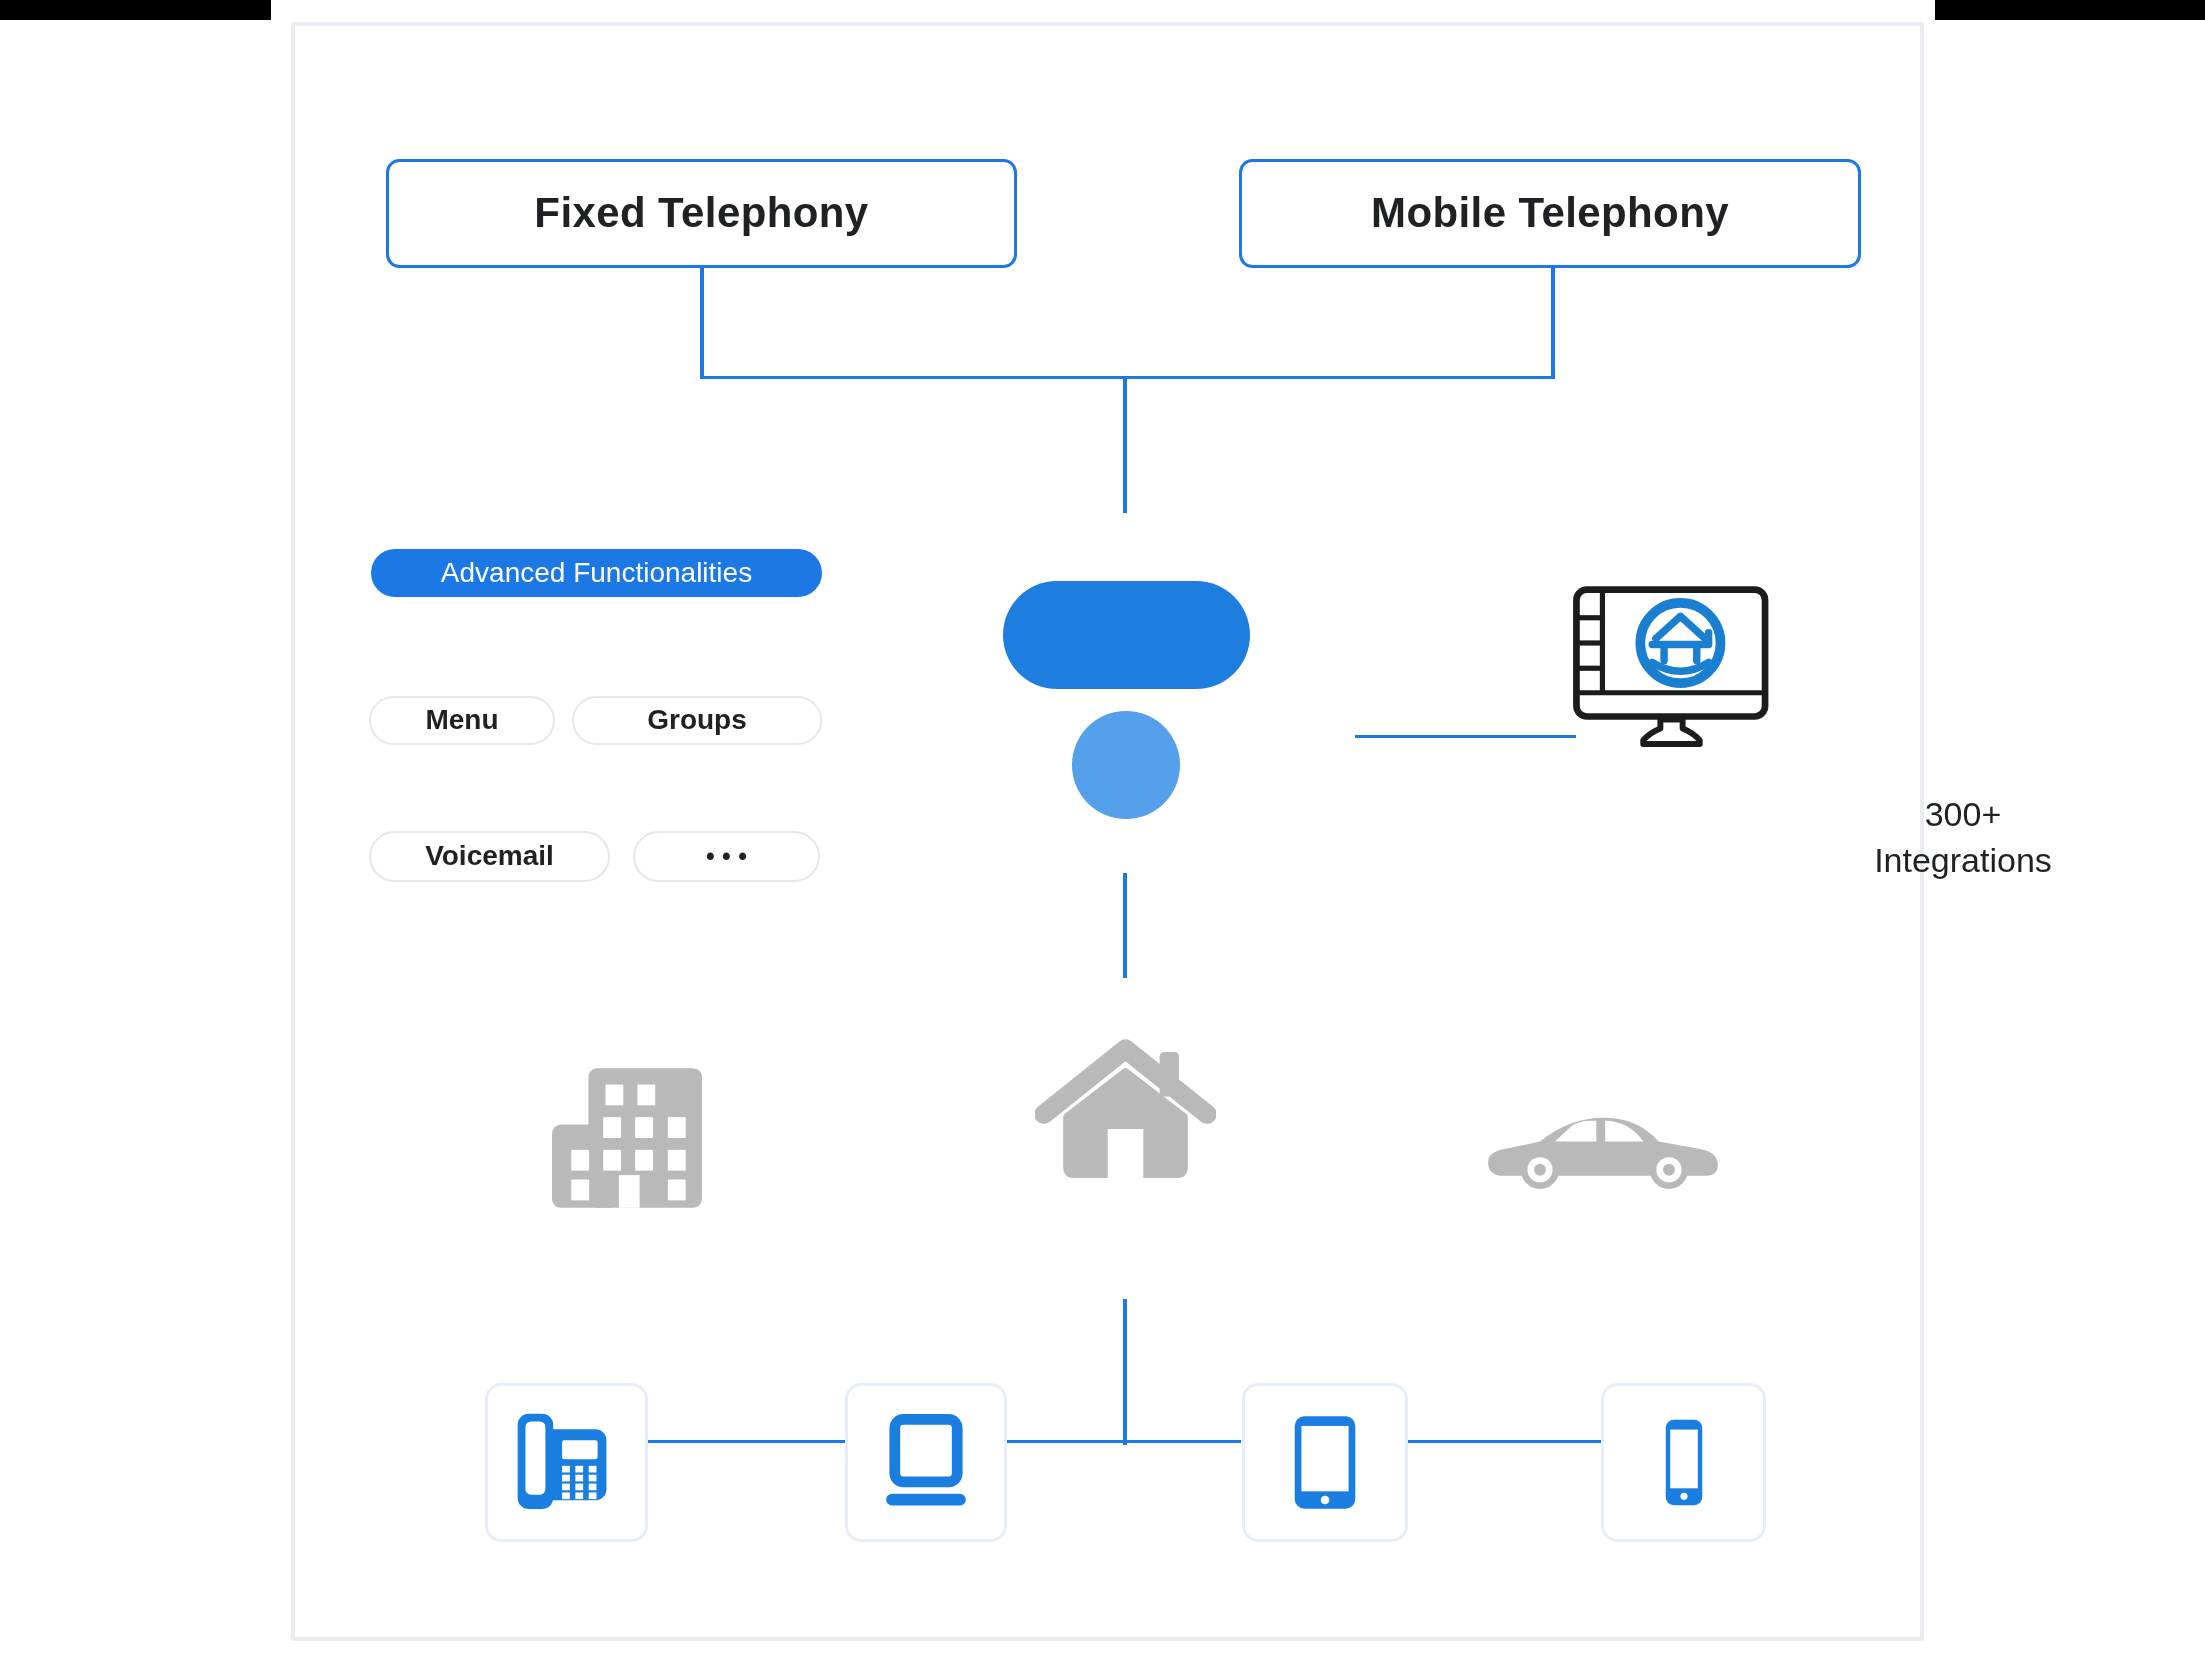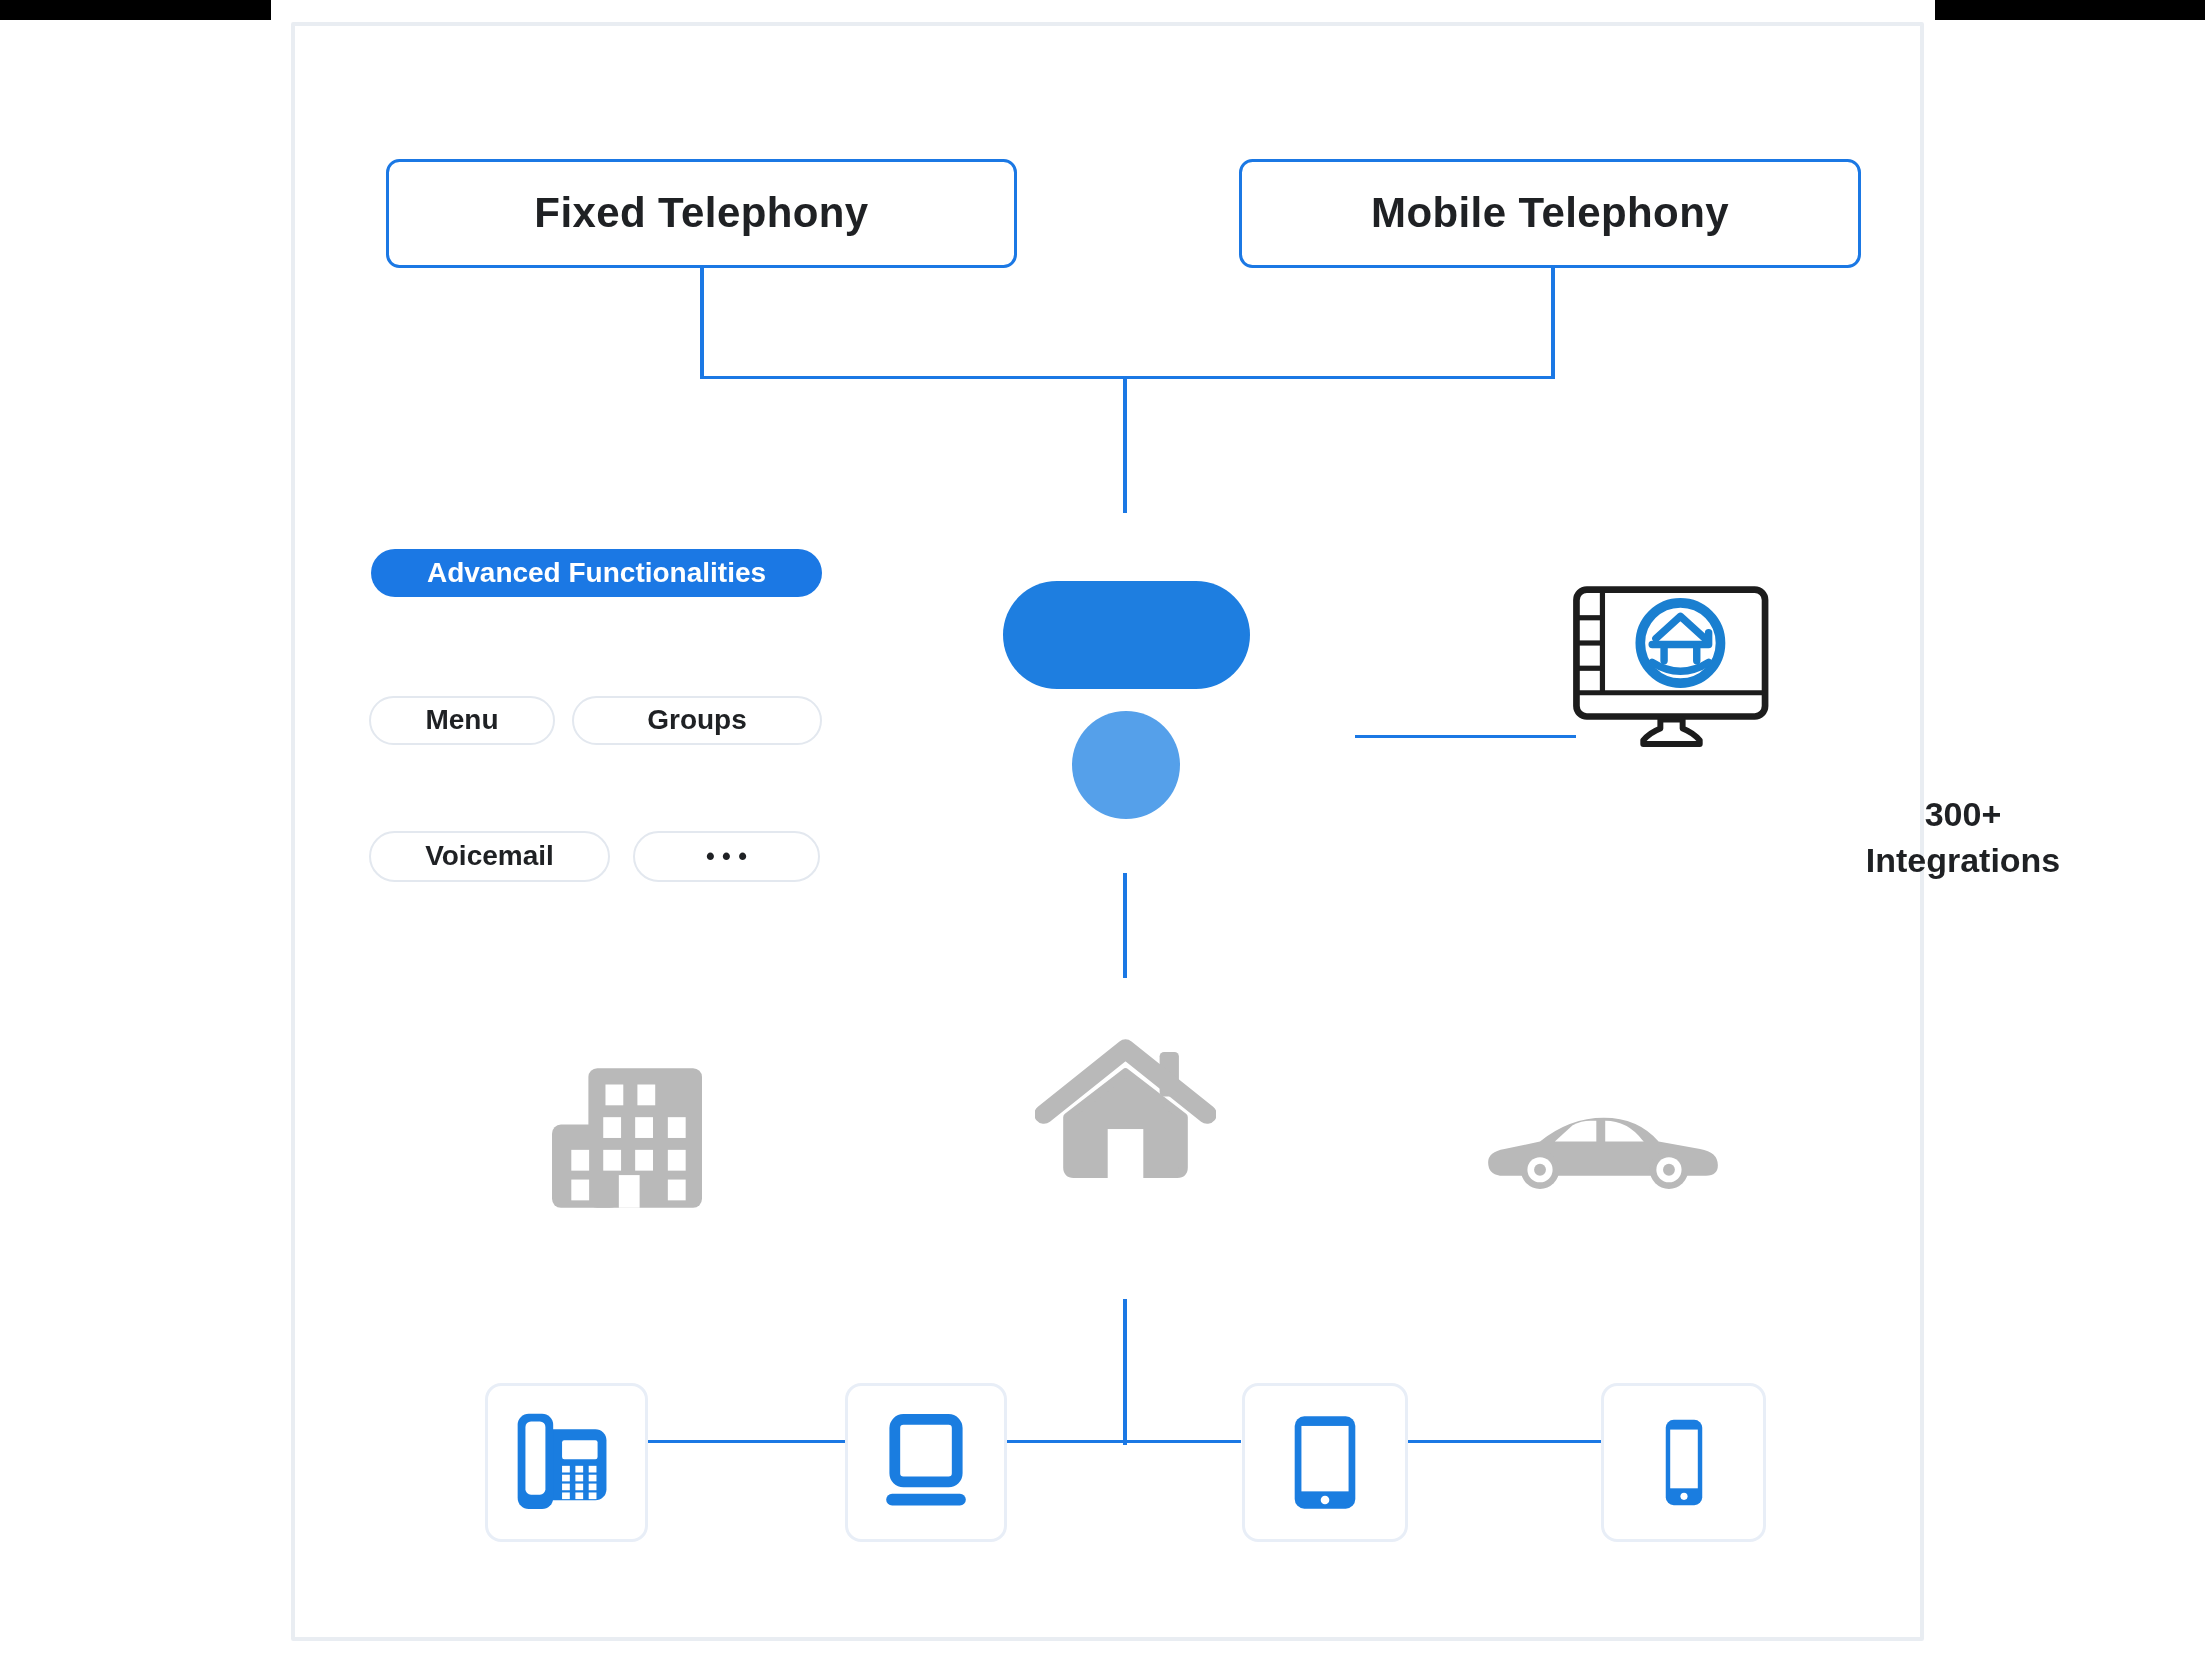--- a/index.html
+++ b/index.html
@@ -35,40 +35,40 @@
     position:absolute;height:109px;
     border:3.7px solid var(--accent-blue);border-radius:13.4px;background:#fff;
     display:flex;align-items:center;justify-content:center;
     font-size:42px;font-weight:700;color:var(--text-dark);
     letter-spacing:0.4px;
   }
   .adv-header{
     position:absolute;left:367px;top:544px;width:451px;height:48px;
     background:var(--accent-blue);border-radius:24px;
     display:flex;align-items:center;justify-content:center;
-    color:#fff;font-size:28px;font-weight:700;
+    color:#fff;font-size:28px;font-weight:400;
   }
   .pill{
     position:absolute;background:#fff;
     border:2.2px solid var(--pill-border);border-radius:27px;
     display:flex;align-items:center;justify-content:center;
     font-size:28px;font-weight:600;color:var(--text-dark);
   }
   .pill.more-dots{font-size:25px;font-weight:700;letter-spacing:7.4px;padding-left:7.4px;}
   .logo-pill{
     position:absolute;left:999px;top:577px;width:247px;height:108px;
     border-radius:54px;background:var(--logo-pill);
   }
   .logo-circle{
     position:absolute;left:1068px;top:706px;width:108px;height:108px;
     border-radius:50%;background:var(--logo-circle);
   }
   .integrations-label{
     position:absolute;left:1542px;top:765px;width:252px;
-    text-align:center;font-size:34px;font-weight:700;line-height:46px;
+    text-align:center;font-size:34px;font-weight:400;line-height:46px;
     color:var(--text-dark);
   }
   .device-box{
     position:absolute;top:1357px;height:159px;background:#fff;
     border:3px solid var(--device-box-border);border-radius:16.3px;
     display:flex;align-items:center;justify-content:center;
   }
   svg{display:block;}
 </style>
 </head>

